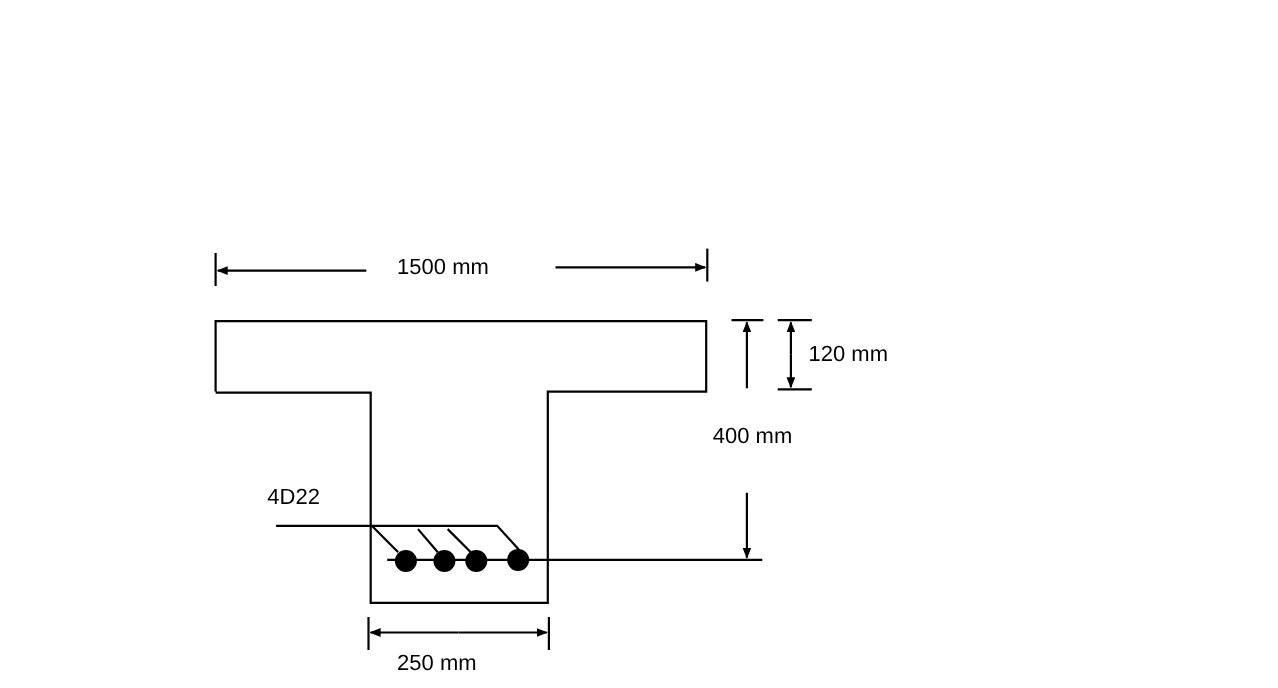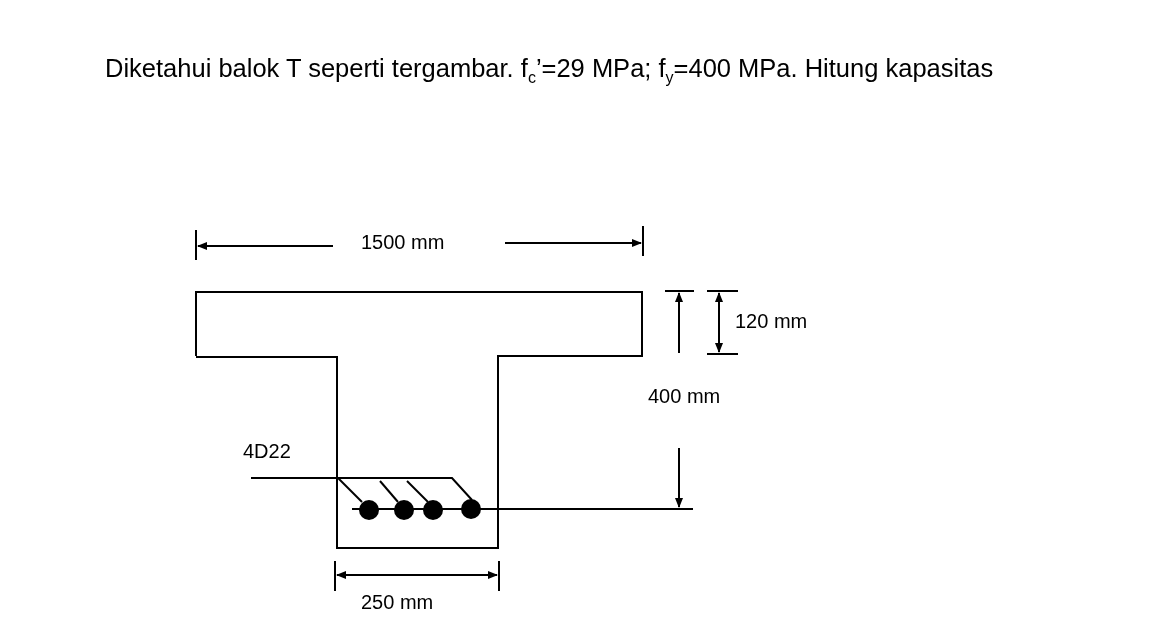--- a/index.html
+++ b/index.html
@@ -7,21 +7,20 @@
          font-family: "Liberation Sans", sans-serif; color: #000; }
   .problem { position: absolute; left: 105px; top: 53px; font-size: 25.5px; line-height: 31px; }
   .problem sub { font-size: 16px; vertical-align: -6px; line-height: 0; }
   svg { position: absolute; left: 0; top: 0; }
   .lbl { font-family: "Liberation Sans", sans-serif; font-size: 20px; fill: #000; }
 </style>
 </head>
 <body>
 
 <div class="problem">
-  <div><span>Diketahui balok T seperti tergambar. f</span><sub>c</sub><span>’=29 MPa; f</span><sub>y</sub><span>=400 MPa. Hitung kapasitas</span></div>
 </div>
 
 <svg width="1162" height="625" viewBox="0 0 1162 625">
   <defs>
     <marker id="ah" markerWidth="10" markerHeight="8" refX="9" refY="4" orient="auto" markerUnits="userSpaceOnUse">
       <path d="M0,0 L10,4 L0,8 Z" fill="#000"></path>
     </marker>
   </defs>
   <g stroke="#000" stroke-width="2" fill="none">
 

